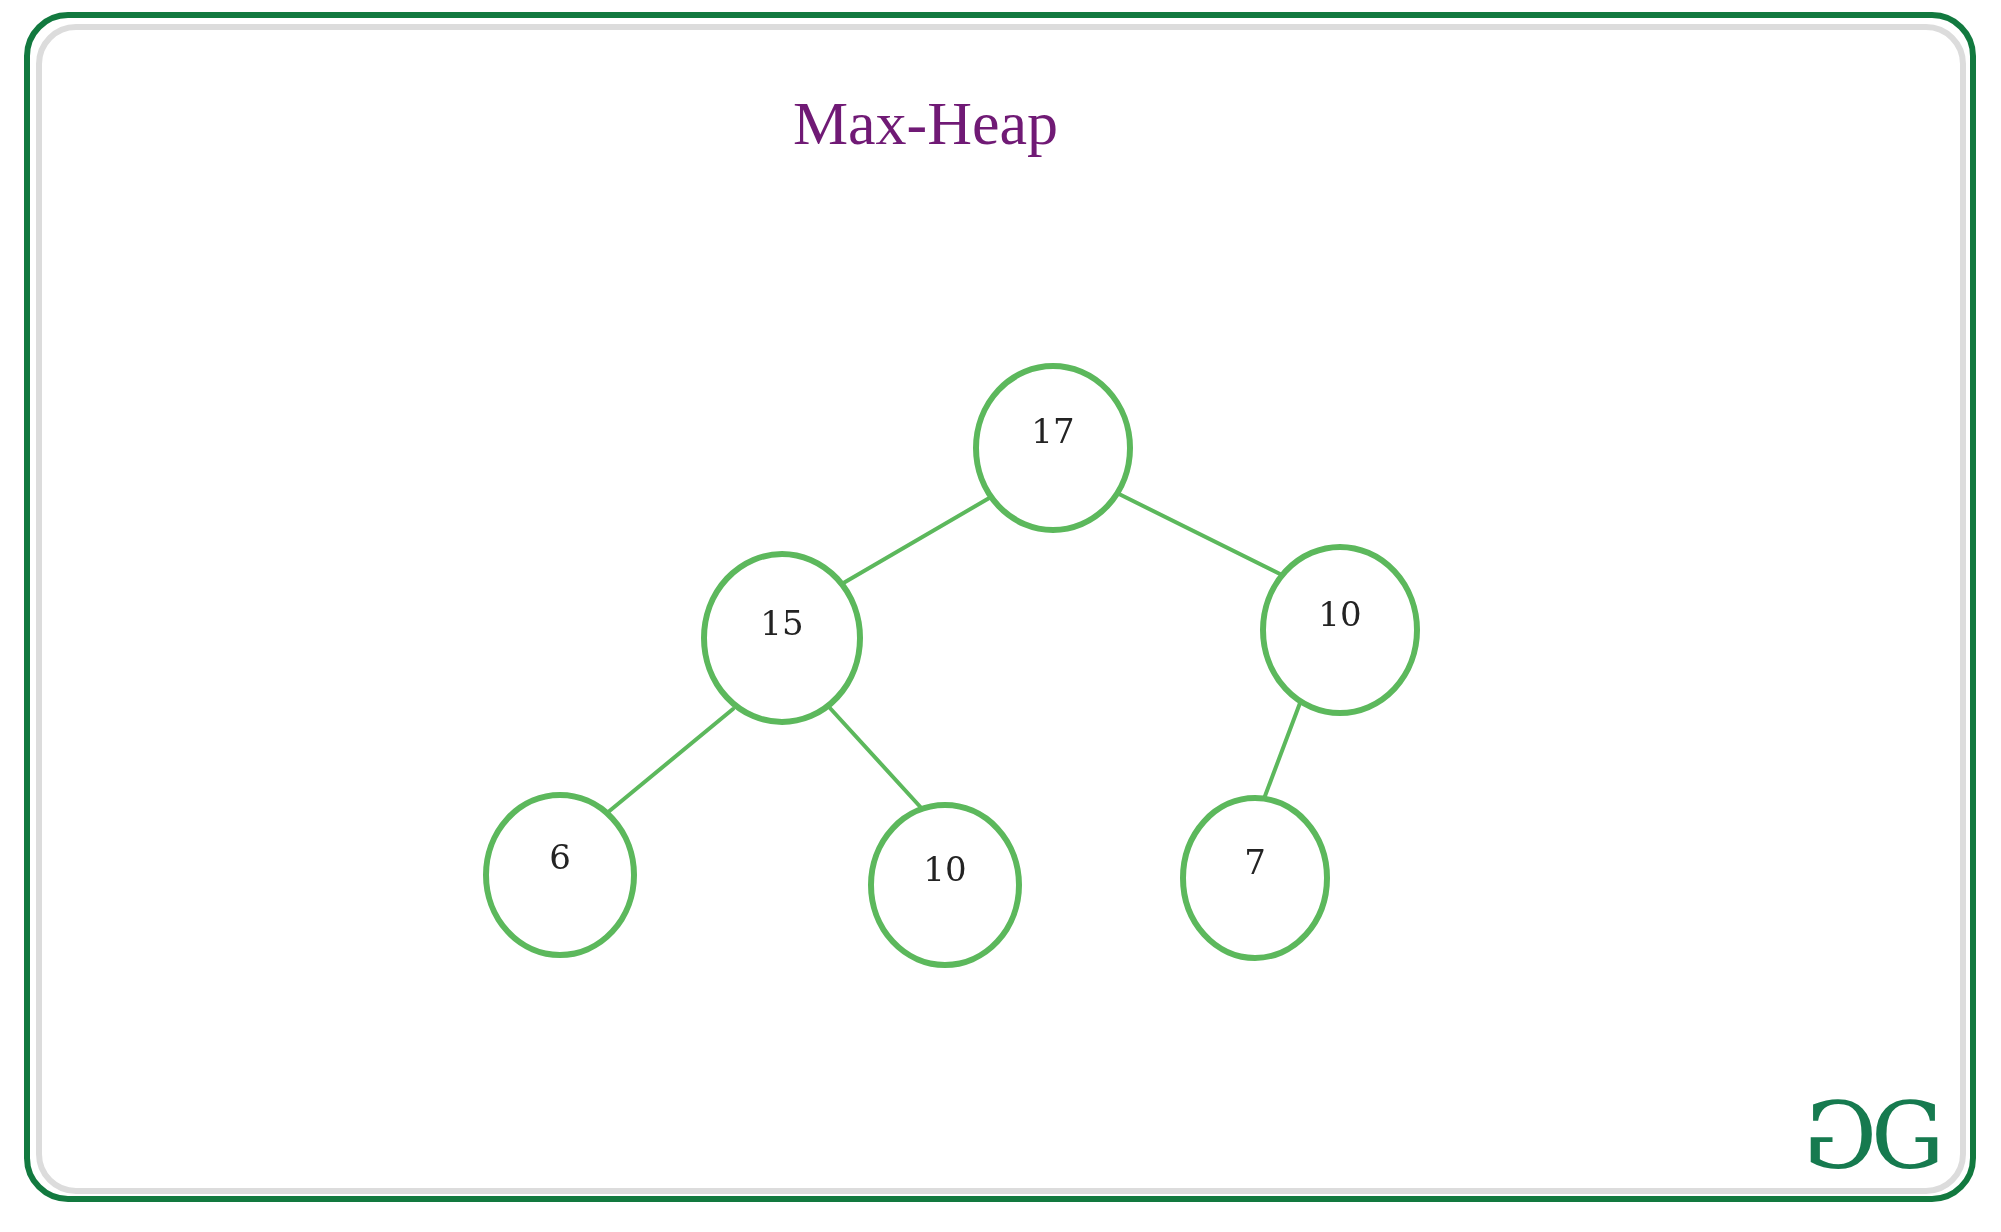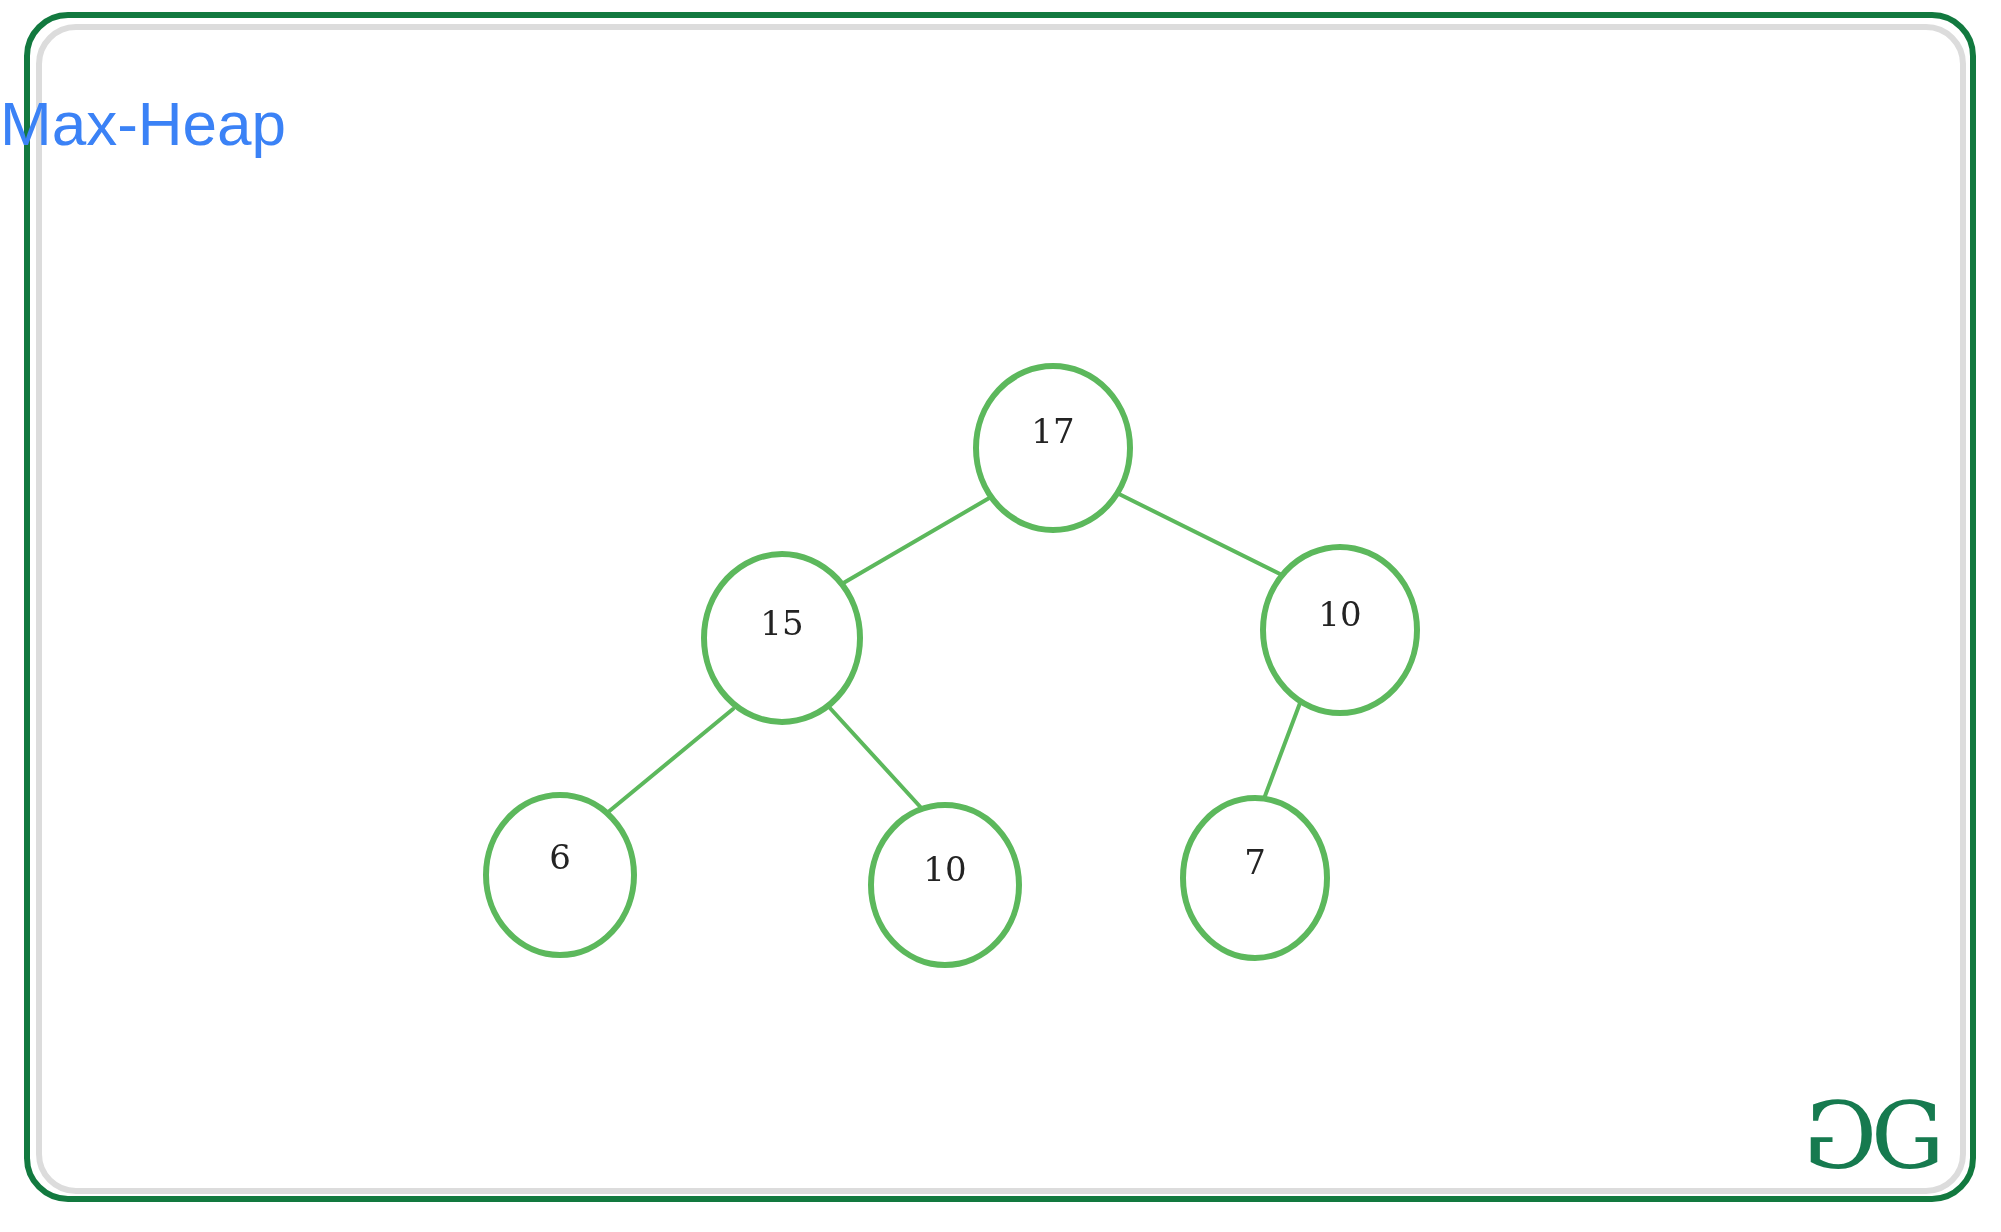--- a/index.html
+++ b/index.html
@@ -41,22 +41,23 @@
     box-sizing: border-box;
     background: #ffffff;
     pointer-events: none;
   }
   
   .title {
     position: absolute;
     left: 0;
     top: 88px;
     width: 2001px;
-    color: #3b82f6;
-    font-family: Liberation Sans, sans-serif;
+    text-align: center;
+    color: #701a75;
+    font-family: Liberation Serif, serif;
     font-size: 62px;
     font-weight: 400;
     letter-spacing: 0px;
     white-space: nowrap;
     padding-right: 150px;
     box-sizing: border-box;
   }
   
   #tree-svg {
     position: absolute;

